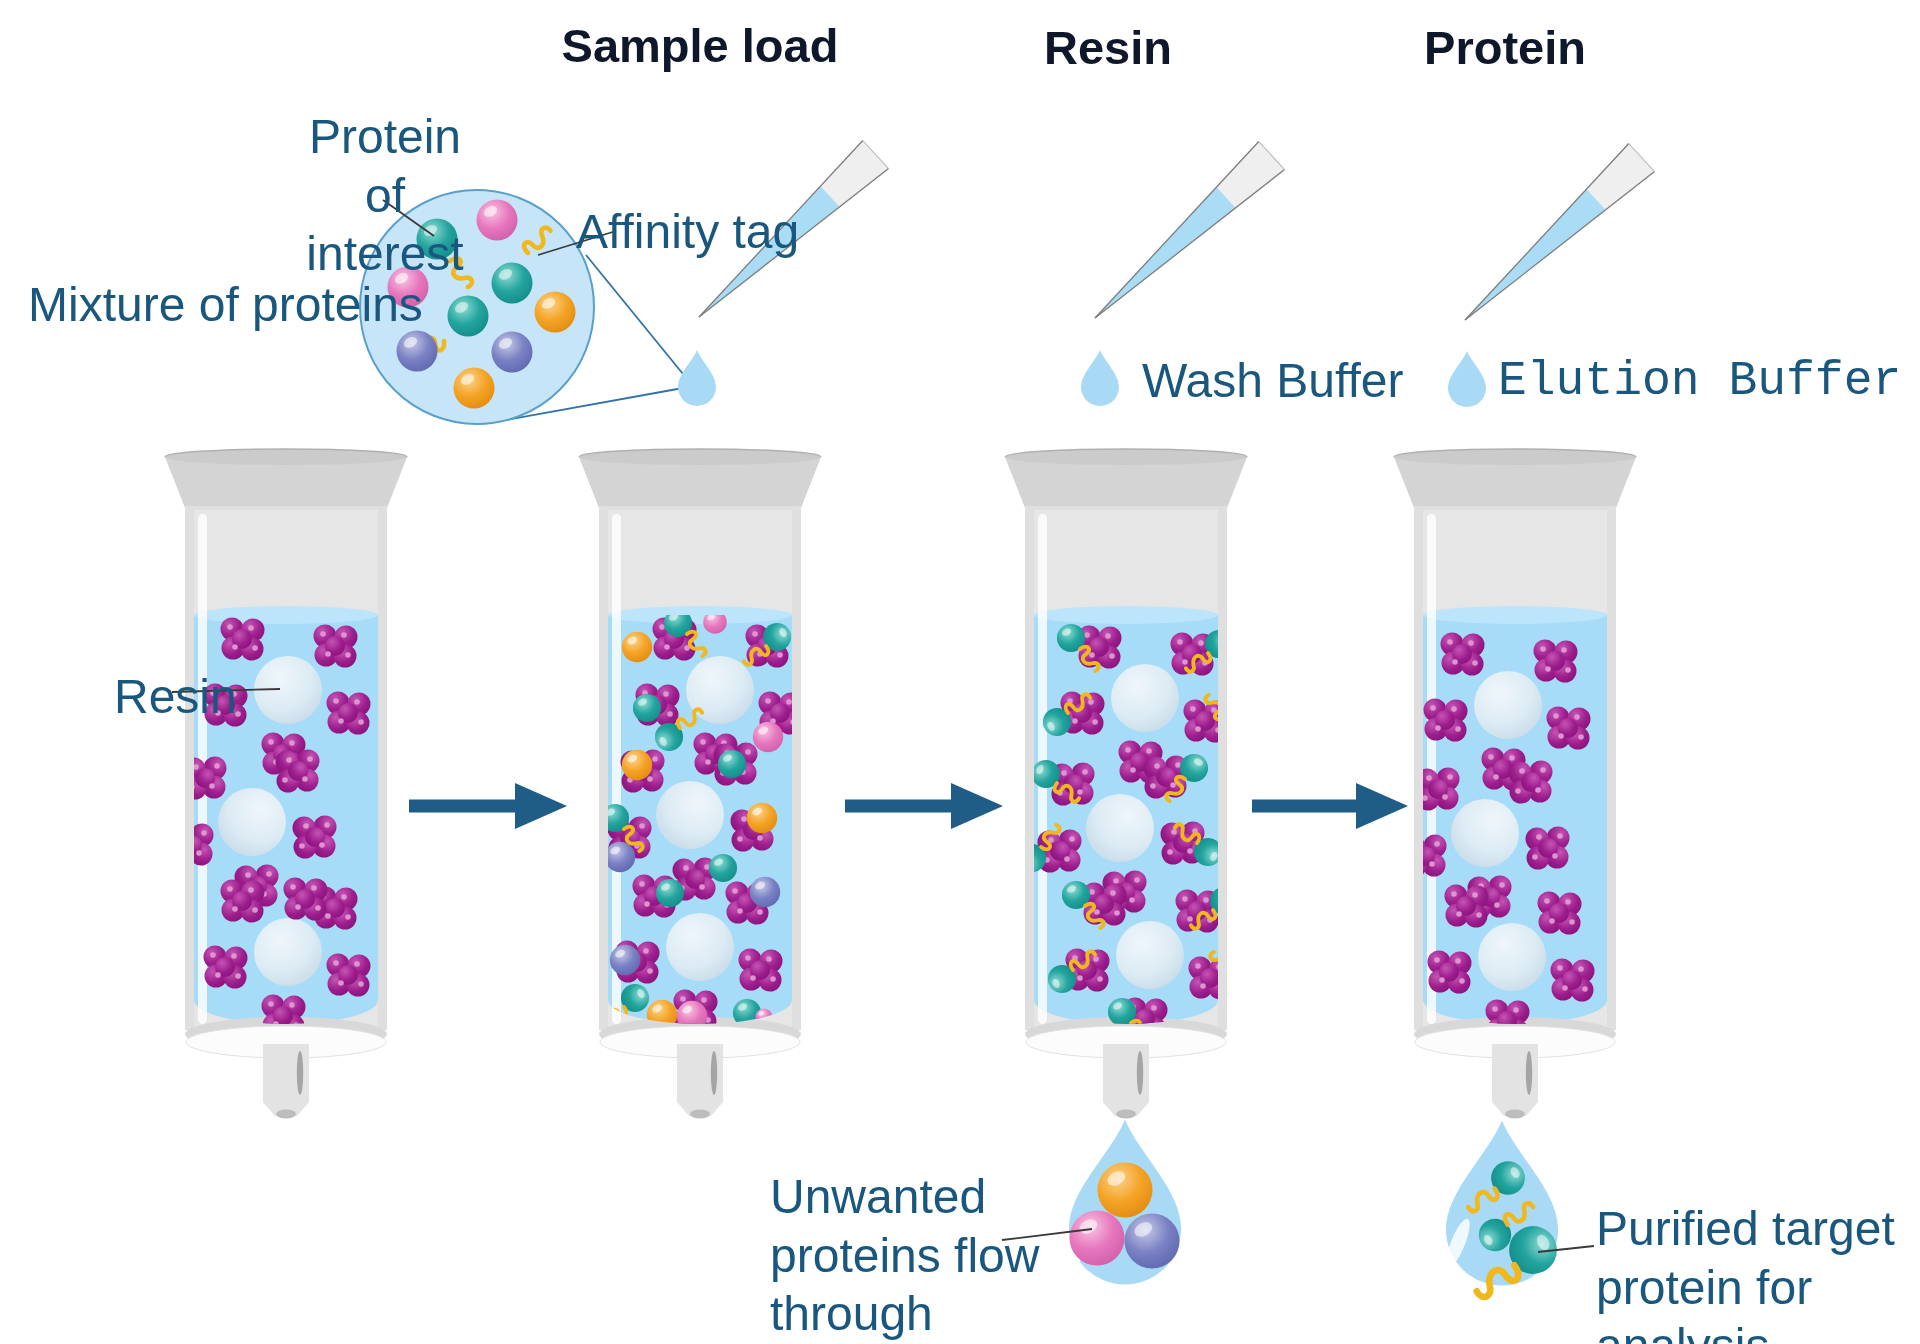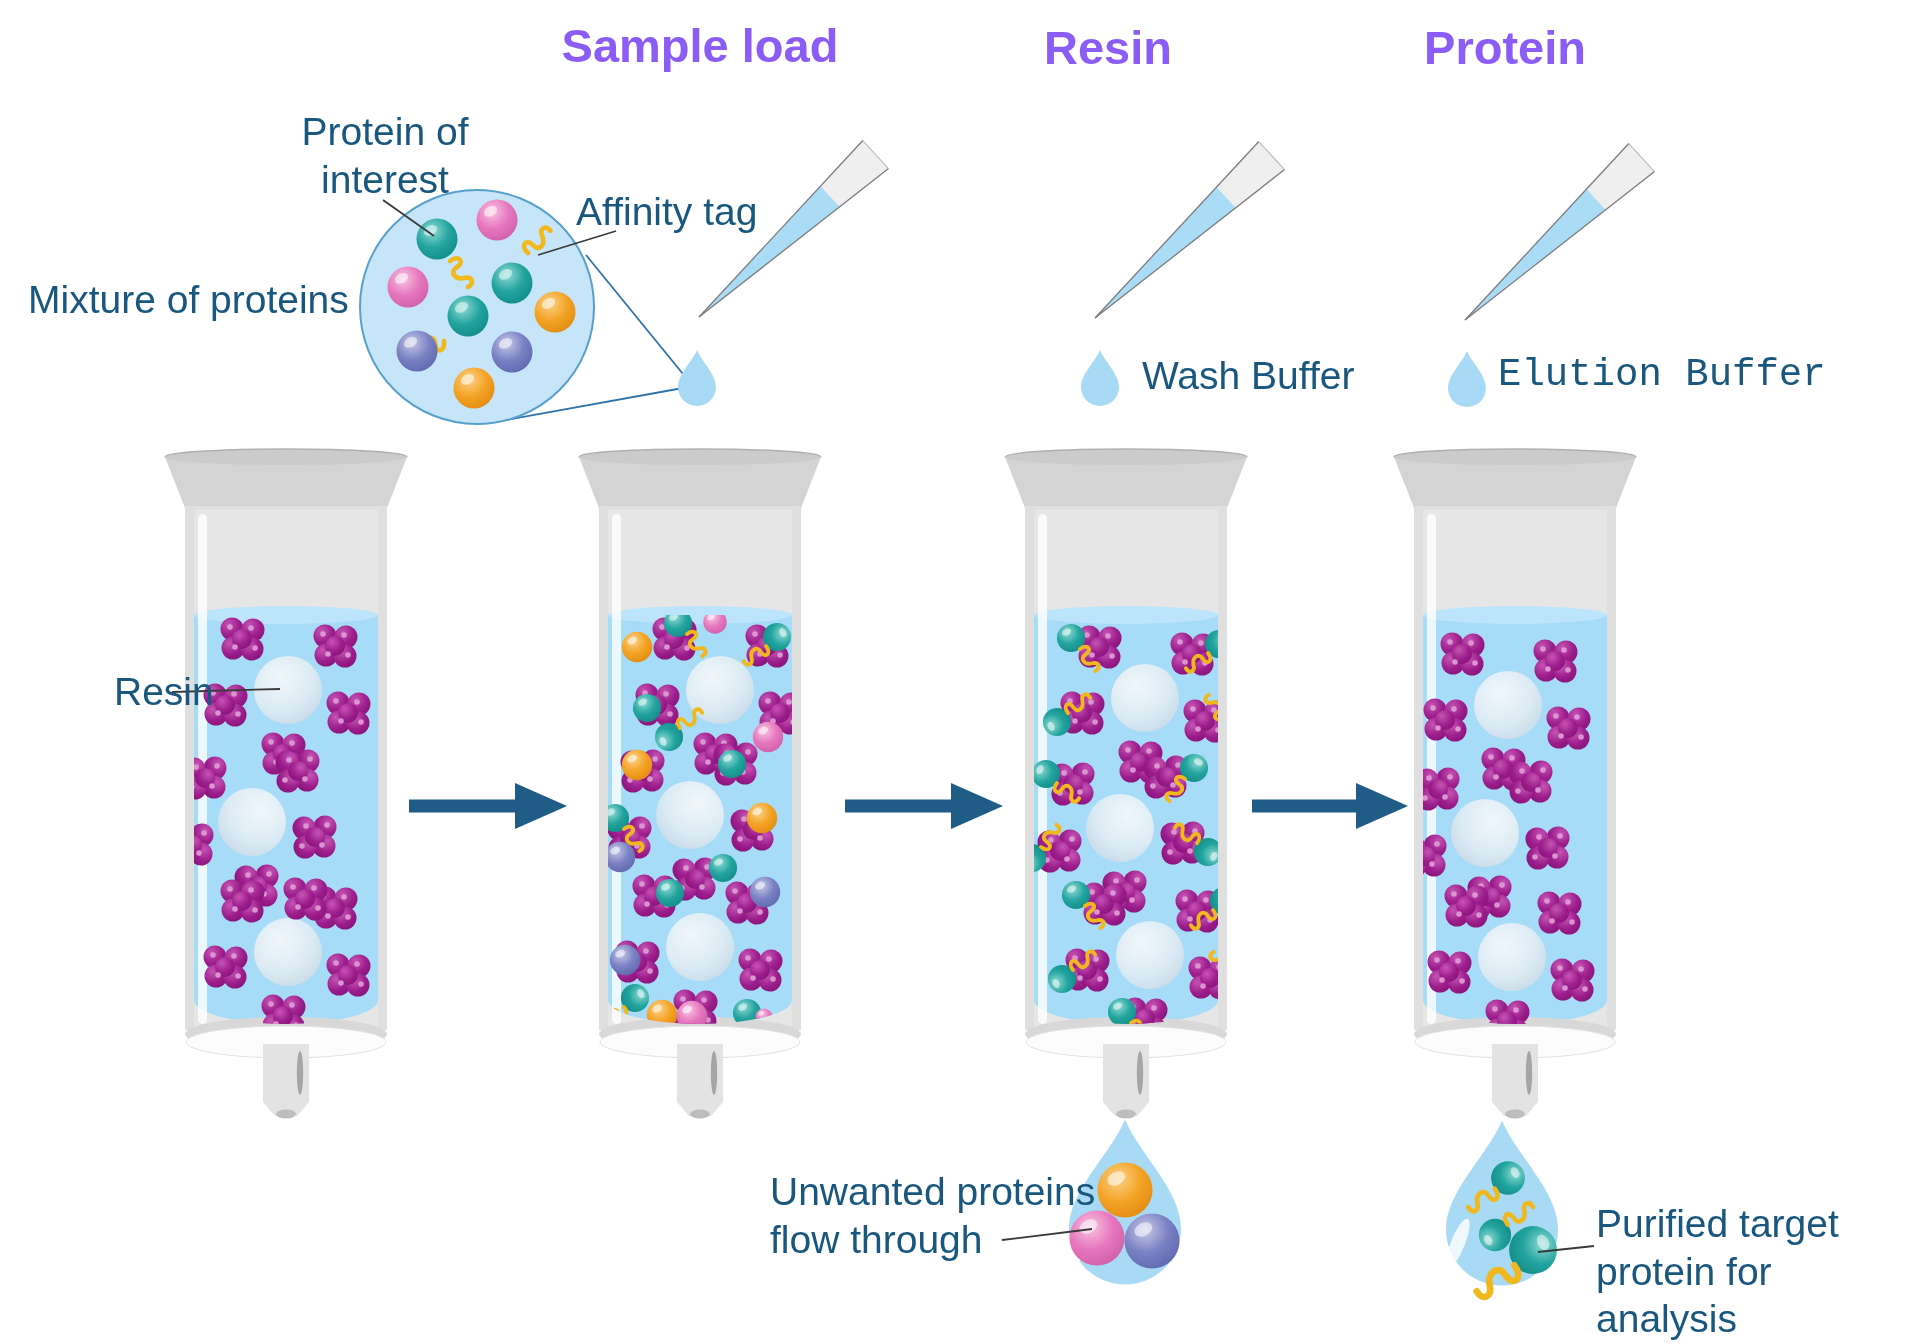--- a/index.html
+++ b/index.html
@@ -1,20 +1,20 @@
 <!DOCTYPE html>
 <html><head>
 <meta charset="utf-8">
 <style>
   html,body{margin:0;padding:0;background:#ffffff;}
   #stage{position:relative;width:1920px;height:1344px;background:#ffffff;overflow:hidden;
          font-family:"Liberation Sans",sans-serif;}
   #art{position:absolute;left:0;top:0;}
-  .lbl{position:absolute;color:#19577f;font-size:39px;line-height:1.22;}
-  .hdr{position:absolute;color:#8b5cf6;font-size:47px;font-weight:700;text-align:center;}
+  .lbl{position:absolute;color:#19577f;font-size:48px;line-height:1.22;}
+  .hdr{position:absolute;color:#0f172a;font-size:47px;font-weight:700;text-align:center;}
   .ctr{text-align:center;}
 </style>
 </head>
 <body>
 
 <div id="stage">
 
 <svg id="art" width="1920" height="1344" viewBox="0 0 1920 1344">
   <defs>
     <radialGradient id="gBead" cx="38%" cy="32%" r="78%">
@@ -381,21 +381,21 @@
     <line x1="1002" y1="1240" x2="1092" y2="1229"></line>
     <line x1="1594" y1="1246" x2="1538" y2="1252"></line>
   </g>
 </svg>
 
 <div class="hdr" style="left:555px;top:18px;width:290px;">Sample load</div>
 <div class="hdr" style="left:1018px;top:20px;width:180px;">Resin</div>
 <div class="hdr" style="left:1405px;top:20px;width:200px;">Protein</div>
 
 <div class="lbl ctr" style="left:293px;top:108px;width:184px;">Protein of interest</div>
-<div class="lbl" style="left:576px;top:188px;white-space:nowrap;">Affinity tag</div>
+<div class="lbl" style="left:576px;top:203px;white-space:nowrap;">Affinity tag</div>
 <div class="lbl" style="left:28px;top:276px;white-space:nowrap;">Mixture of proteins</div>
 <div class="lbl" style="left:82px;top:668px;white-space:nowrap;margin-left:32px;">Resin</div>
 
 <div class="lbl" style="left:1142px;top:352px;white-space:nowrap;">Wash Buffer</div>
 <div class="lbl" style="left:1498px;top:352px;white-space:nowrap;font-family:Liberation Mono, monospace;">Elution Buffer</div>
 
 <div class="lbl" style="left:1596px;top:1200px;width:325px;">Purified target protein for analysis</div>
 <div class="lbl" style="left:770px;top:1168px;width:345px;">Unwanted proteins flow through</div>
 
 </div>

